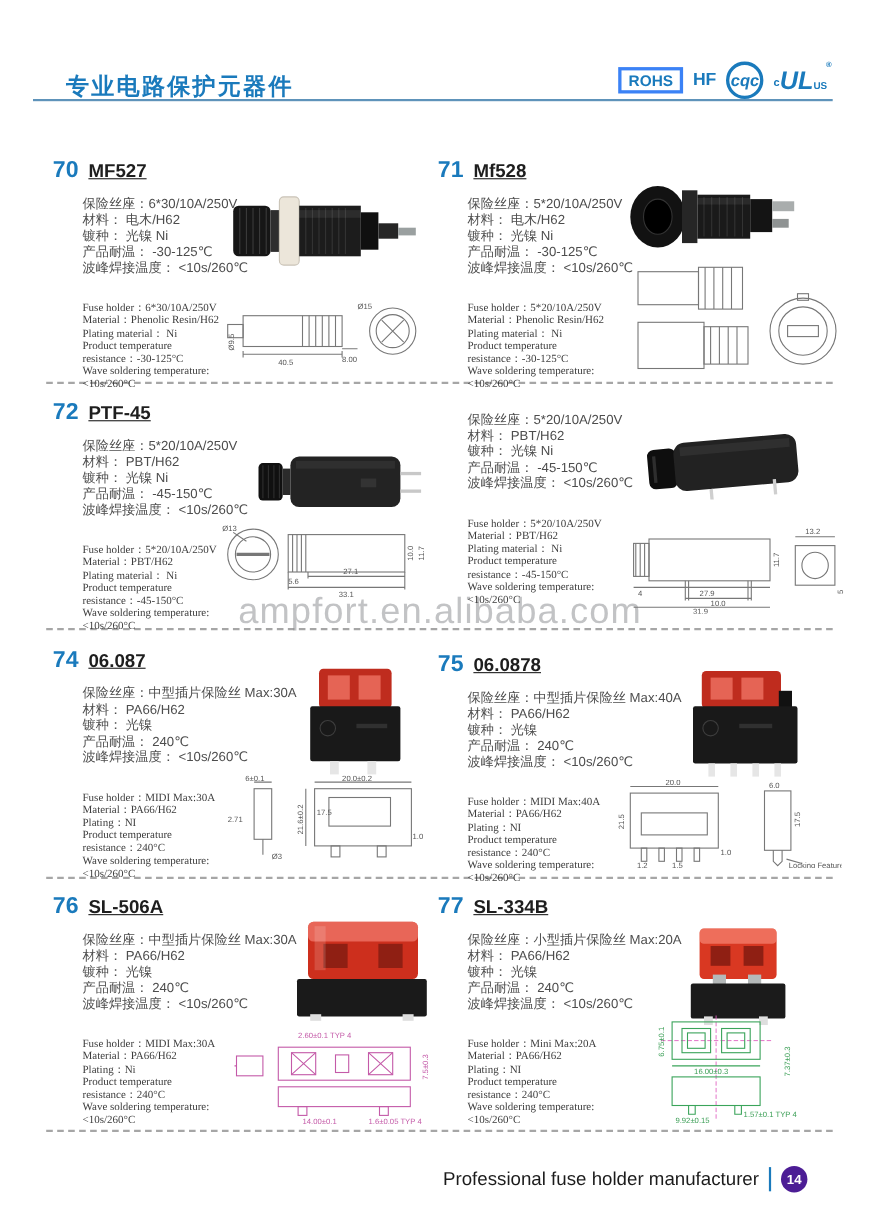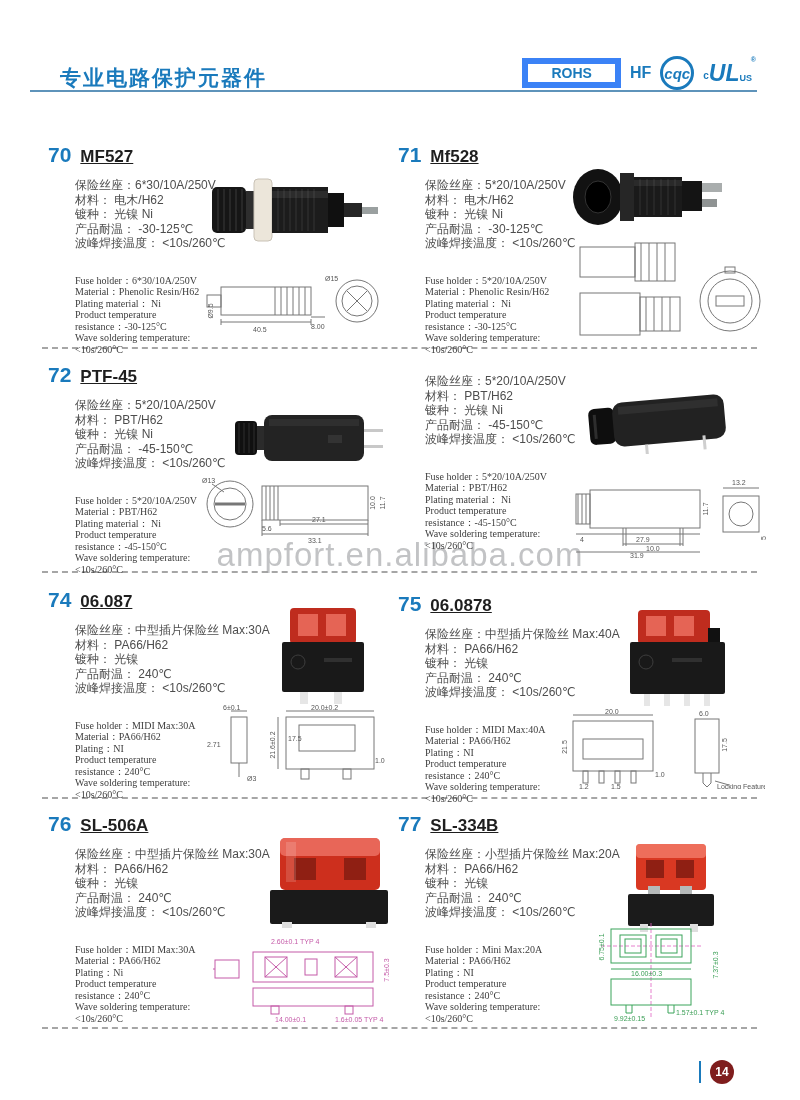--- a/index.html
+++ b/index.html
@@ -4,21 +4,21 @@
 <style>
   html,body{margin:0;padding:0;}
   body{width:800px;height:1100px;position:relative;background:#ffffff;
        font-family:"Liberation Sans","DejaVu Sans",sans-serif;overflow:hidden;}
   .page{position:absolute;inset:0;}
   
   .header-title{position:absolute;left:60px;top:64px;font-size:21px;font-weight:bold;
                 color:#1a7abc;letter-spacing:2px;}
   .header-rule{position:absolute;left:30px;top:90px;width:727px;height:2px;background:#5e93ba;}
   .certs{position:absolute;right:44px;top:56px;display:flex;align-items:center;gap:9px;color:#1a7abc;height:34px;}
-  .rohs{border:6px solid #3b82f6;padding:2px 23px;font-size:14px;font-weight:bold;line-height:1;}
+  .rohs{border:3px solid #3b82f6;padding:2px 6px;font-size:14px;font-weight:bold;line-height:1;}
   .hf{font-size:16px;font-weight:bold;}
   .cqc{width:28px;height:28px;border:3px solid #1a7abc;border-radius:50%;display:flex;
        align-items:center;justify-content:center;font-size:15px;font-weight:bold;font-style:italic;}
   .ul{display:flex;align-items:flex-end;font-weight:bold;position:relative;padding-right:4px;}
   .ul-c{font-size:10px;margin-bottom:2px;}
   .ul-main{font-size:23px;font-style:italic;line-height:0.9;}
   .ul-us{font-size:9px;}
   .ul-r{position:absolute;top:-7px;right:0;font-size:7px;}
   
   .sep{position:absolute;left:42px;width:715px;border-top:2px dashed #a6a6a6;}
@@ -35,21 +35,21 @@
   .drawing text{font-size:7px;fill:#555;}
   .drawing.pink text{fill:#c45aa8;}
   .drawing.green text{fill:#3a9e55;}
   
   .watermark{position:absolute;left:50%;top:536px;transform:translateX(-50%);
              font-size:33px;color:#87898c;opacity:0.5;letter-spacing:1px;white-space:nowrap;}
   
   .footer{position:absolute;right:66px;top:1060px;display:flex;align-items:center;gap:9px;}
   .footer-text{font-size:17px;color:#1b1b1b;}
   .footer-bar{width:2px;height:22px;background:#1a7abc;}
-  .badge{width:24px;height:24px;border-radius:50%;background:#7f1d1d;color:#fff;font-size:12px;
+  .badge{width:24px;height:24px;border-radius:50%;background:#4c1d95;color:#fff;font-size:12px;
          font-weight:bold;display:flex;align-items:center;justify-content:center;}
 </style>
 </head>
 <body>
 
 <div class="page">
 
   <div class="header-title">专业电路保护元器件</div>
   <div class="header-rule"></div>
   <div class="certs">
@@ -479,17 +479,18 @@
       </g>
       <text x="55" y="53">16.00±0.3</text>
       <text transform="rotate(-90 28 24)" x="28" y="24" text-anchor="middle">6.75±0.1</text>
       <text transform="rotate(-90 142 42)" x="142" y="42" text-anchor="middle">7.37±0.3</text>
       <text x="38" y="98">9.92±0.15</text>
       <text x="100" y="92">1.57±0.1 TYP 4</text>
     </svg>
   </div>
 
   <div class="footer">
+    <span class="footer-text">Professional fuse holder manufacturer</span>
     <span class="footer-bar"></span>
     <span class="badge">14</span>
   </div>
 
 </div>
 
 </body></html>

